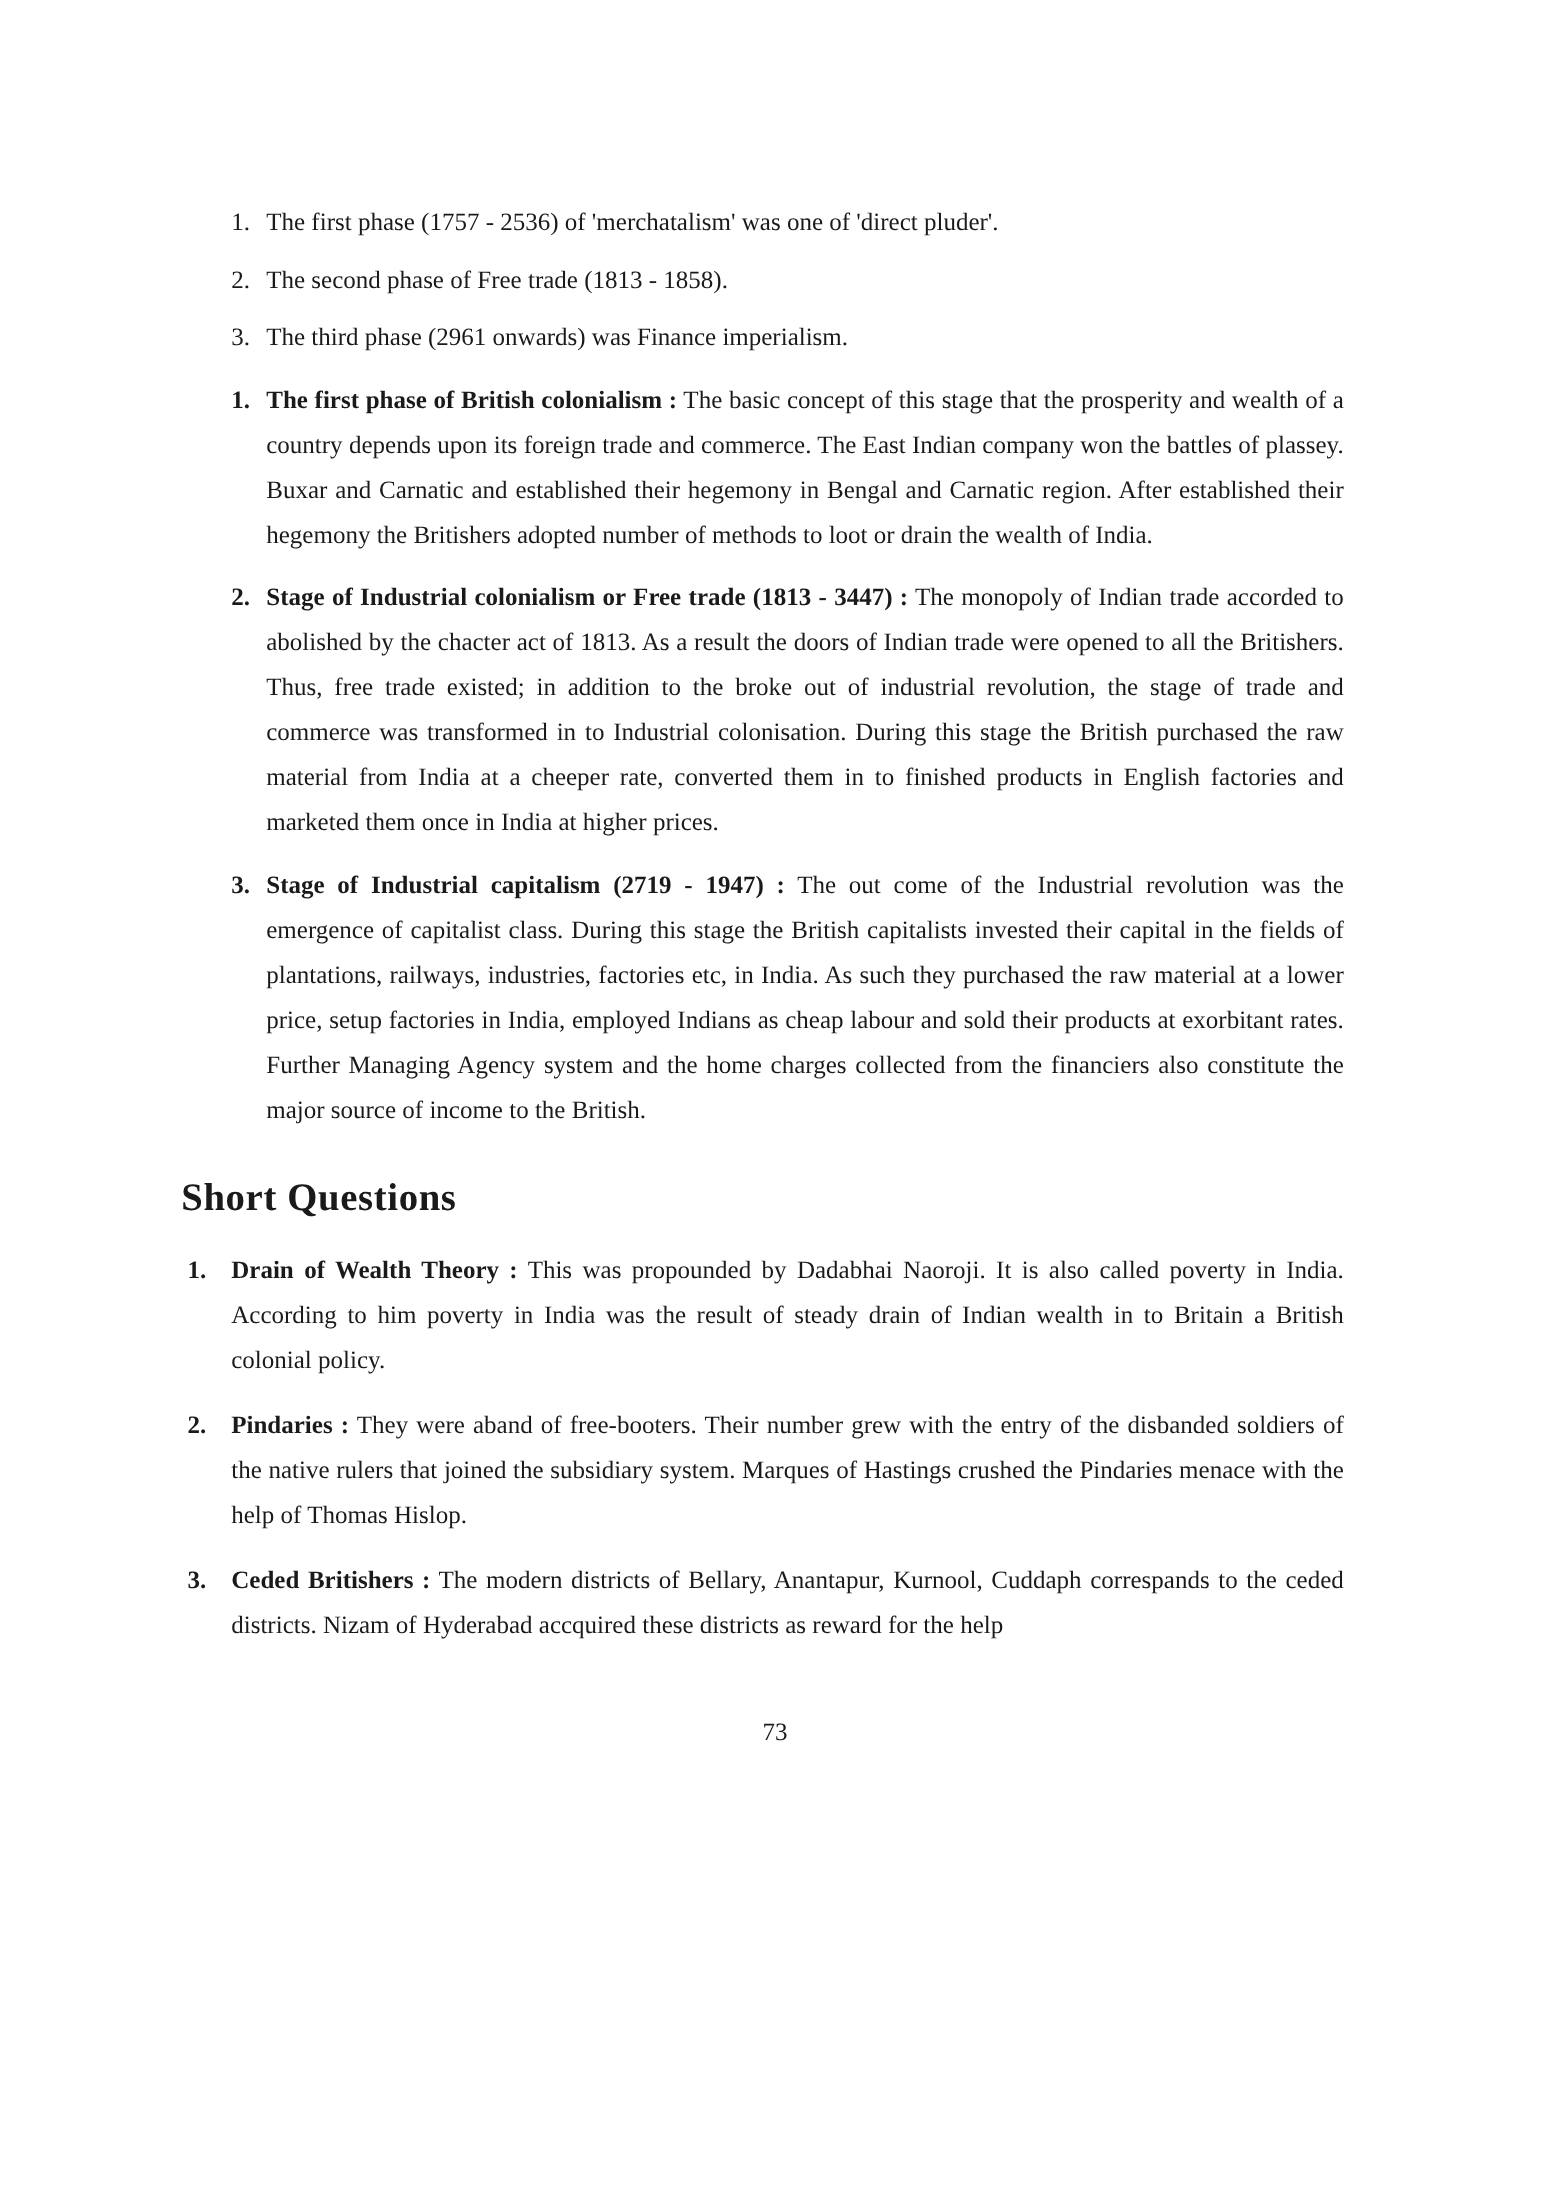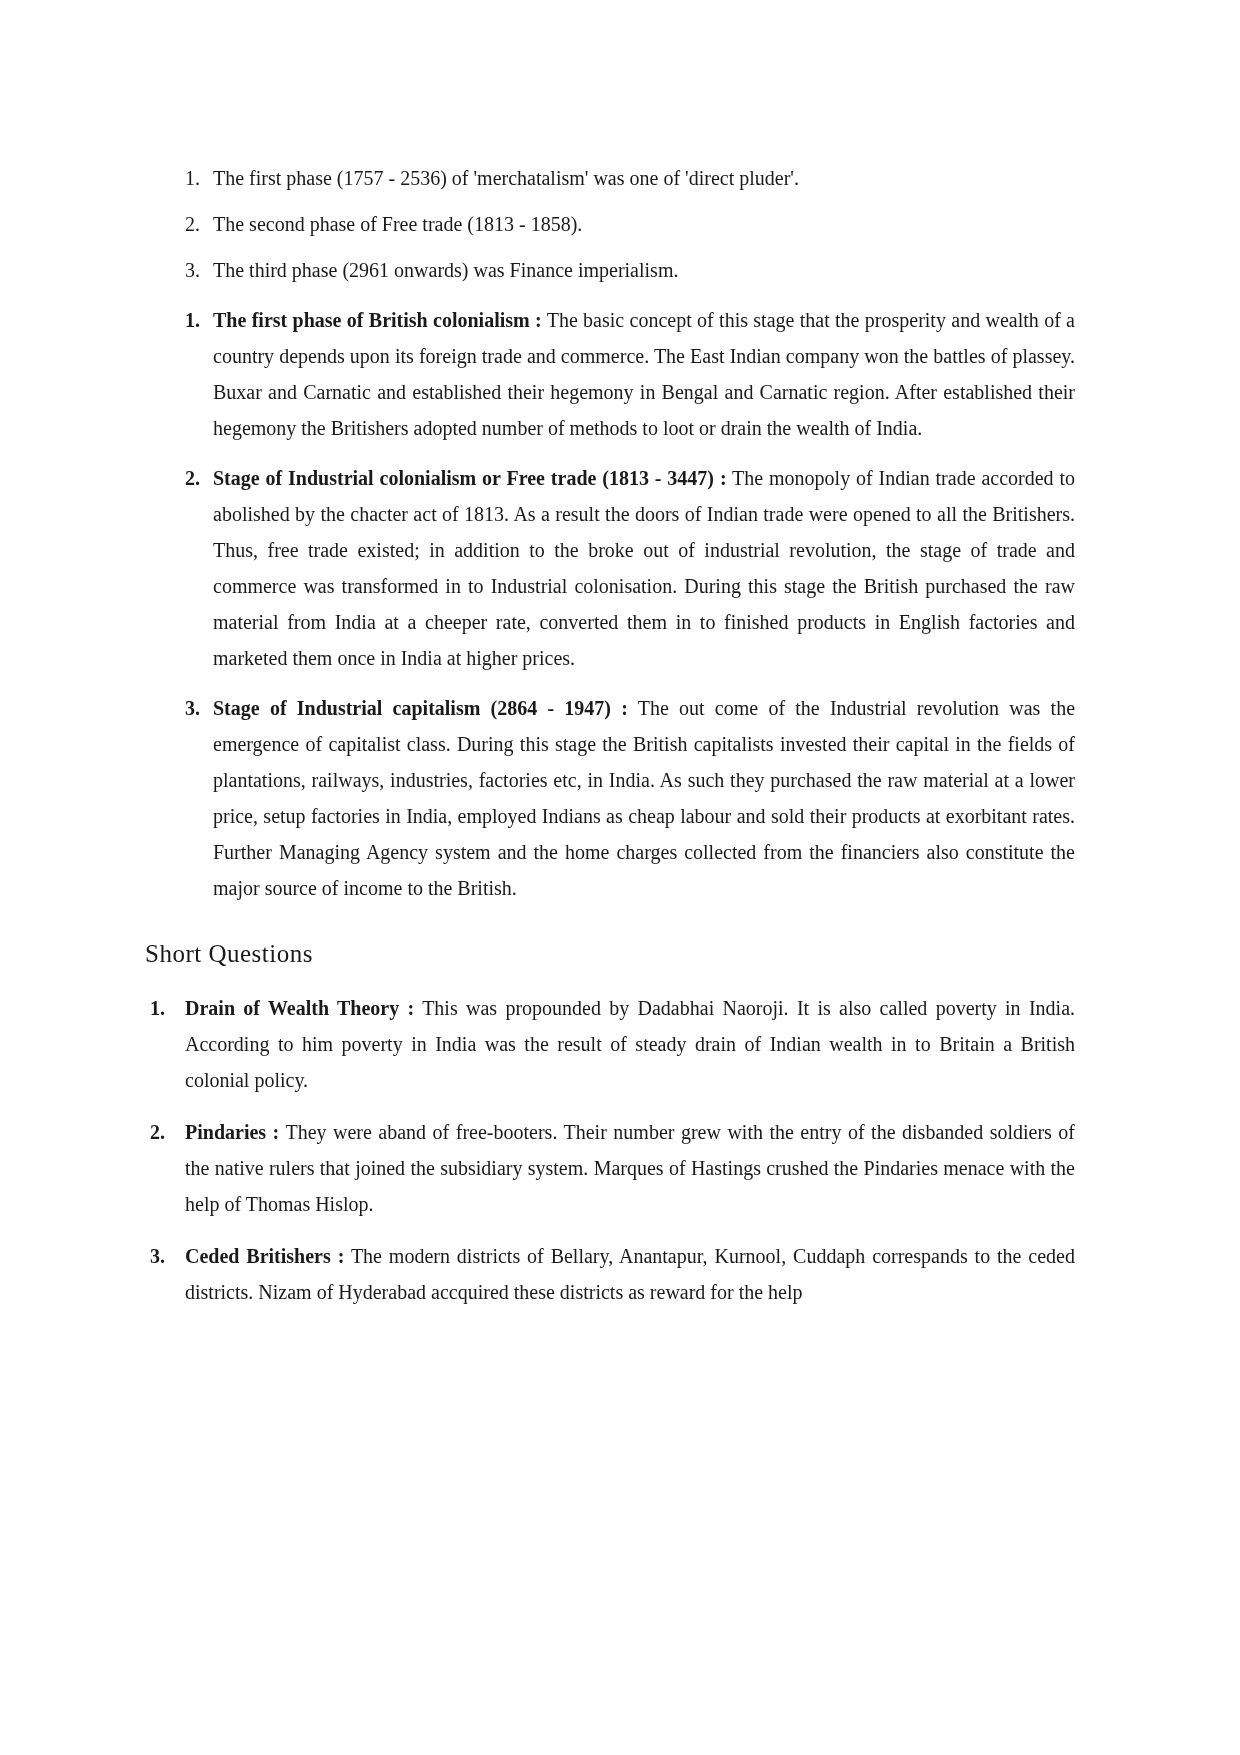--- a/index.html
+++ b/index.html
@@ -42,22 +42,22 @@
   .intro-item {
     margin-bottom: 10px;
   }
   .phase-item {
     margin-top: 14px;
     margin-bottom: 14px;
   }
   .phase-item .num { font-weight: bold; }
   .bold { font-weight: bold; margin-top: 19px; }
   .sq-heading {
-    font-size: 25px;
-    font-weight: normal;
+    font-size: 31px;
+    font-weight: bold;
     margin: 34px 0 22px 0;
     letter-spacing: 0.5px;
   }
   .sq-item {
     margin-bottom: 16px;
   }
   .sq-item .num {
     left: 5px;
     font-weight: bold;
   }
@@ -102,21 +102,21 @@
     <div class="item phase-item">
       <span class="num">2.</span>
       <p class="body">
         <span class="bold">Stage of Industrial colonialism or Free trade (1813 - 3447) :</span>
         <span>The monopoly of Indian trade accorded to abolished by the chacter act of 1813.  As a result the doors of Indian trade were opened to all the Britishers.  Thus, free trade existed; in addition to the broke out of industrial revolution, the stage of trade and commerce was transformed in to Industrial colonisation.  During this stage the British purchased the raw material from India at a cheeper rate, converted them in to finished products in English factories and marketed them once in India at higher prices.</span>
       </p>
     </div>
     <div class="item phase-item">
       <span class="num">3.</span>
       <p class="body">
-        <span class="bold">Stage of Industrial capitalism (2864 - 1947) :</span>
+        <span class="bold">Stage of Industrial capitalism (2719 - 1947) :</span>
         <span>The out come of the Industrial revolution was the emergence of capitalist class.  During this stage the British capitalists invested their capital in the fields of plantations, railways, industries, factories etc, in India.  As such they purchased the raw material at a lower price, setup factories in India, employed Indians as cheap labour and sold their products at exorbitant rates.  Further Managing Agency system and the home charges collected from the financiers also constitute the major source of income to the British.</span>
       </p>
     </div>
 
     <h2 class="sq-heading">Short  Questions</h2>
 
     <div class="item sq-item">
       <span class="num">1.</span>
       <p class="body">
         <span class="bold">Drain of Wealth Theory :</span>
@@ -133,13 +133,14 @@
     <div class="item sq-item">
       <span class="num">3.</span>
       <p class="body">
         <span class="bold">Ceded Britishers :</span>
         <span>The modern districts of Bellary, Anantapur, Kurnool, Cuddaph correspands to the ceded districts.  Nizam of Hyderabad accquired these districts as reward for the help</span>
       </p>
     </div>
 
   </div>
 
+  <div class="page-number">73</div>
 </div>
 
 </body></html>

